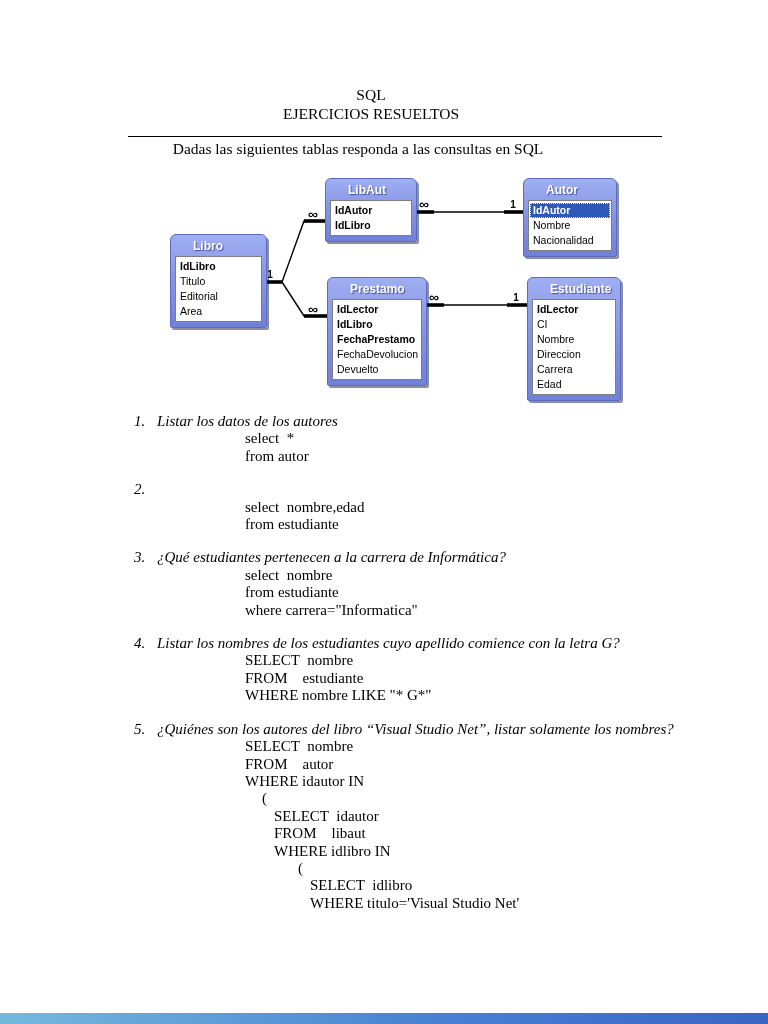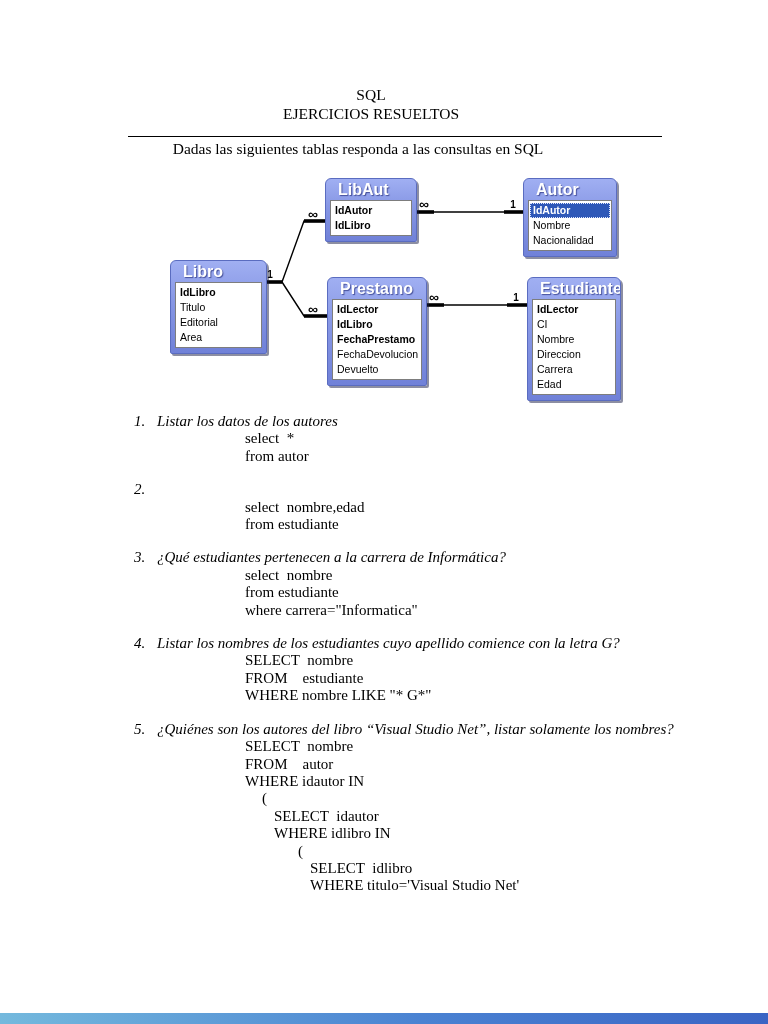--- a/index.html
+++ b/index.html
@@ -24,23 +24,23 @@
   .dtable{
     position:absolute;z-index:2;
     background:linear-gradient(180deg,#a0aff2 0%,#8696e4 45%,#7081d8 100%);
     border:1px solid #5a6cc0;
     border-radius:6px 6px 2px 2px;
     box-shadow:2px 2px 0 rgba(25,30,70,0.50);
     font-family:"Liberation Sans", sans-serif;
   }
   .dtable-header{
     height:20px;line-height:20px;padding:1px 4px 0 12px;
-    color:#ffffff;font-weight:bold;font-size:16px;
+    color:#ffffff;font-weight:bold;font-size:12px;
     text-shadow:1px 1px 1px rgba(55,65,140,0.85);
-    white-space:nowrap;overflow:hidden;
+    white-space:nowrap;overflow:hidden;margin-left:10px;
   }
   .dtable-body{
     background:#ffffff;border:1px solid #7d7d7d;
     margin:0 4px 5px 4px;padding:2px 1px 2px 1px;
   }
   .dtable-row{
     font-size:10.5px;line-height:15px;padding-left:3px;
     white-space:nowrap;overflow:hidden;color:#000;
   }
   .dtable-row.bold{font-weight:bold;}
@@ -121,21 +121,21 @@
         </div>
       </div>
       <div class="dtable" style="left: 523px; top: 178px; width: 92px;">
         <div class="dtable-header">Autor</div>
         <div class="dtable-body">
           <div class="dtable-row bold selected">IdAutor</div>
           <div class="dtable-row">Nombre</div>
           <div class="dtable-row">Nacionalidad</div>
         </div>
       </div>
-      <div class="dtable" style="left: 170px; top: 260px; width: 95px;">
+      <div class="dtable" style="left: 170px; top: 234px; width: 95px;">
         <div class="dtable-header">Libro</div>
         <div class="dtable-body">
           <div class="dtable-row bold">IdLibro</div>
           <div class="dtable-row">Titulo</div>
           <div class="dtable-row">Editorial</div>
           <div class="dtable-row">Area</div>
         </div>
       </div>
       <div class="dtable" style="left: 327px; top: 277px; width: 98px;">
         <div class="dtable-header">Prestamo</div>
@@ -197,20 +197,21 @@
       <div class="ex">
         <div class="ex-qrow">
           <div class="ex-num">5.</div>
           <div class="ex-text">¿Quiénes son los autores del libro “Visual Studio Net”, listar solamente los nombres?</div>
         </div>
         <div class="sql-line ind0">SELECT  nombre</div>
         <div class="sql-line ind0">FROM    autor</div>
         <div class="sql-line ind0">WHERE idautor IN</div>
         <div class="sql-line ind1">(</div>
         <div class="sql-line ind2">SELECT  idautor</div>
+        <div class="sql-line ind2">FROM    libaut</div>
         <div class="sql-line ind2">WHERE idlibro IN</div>
         <div class="sql-line ind3">(</div>
         <div class="sql-line ind4">SELECT  idlibro</div>
         <div class="sql-line ind4">WHERE titulo='Visual Studio Net'</div>
       </div>
     </div>
 
   <div class="footer-bar"></div>
 </div>
 

